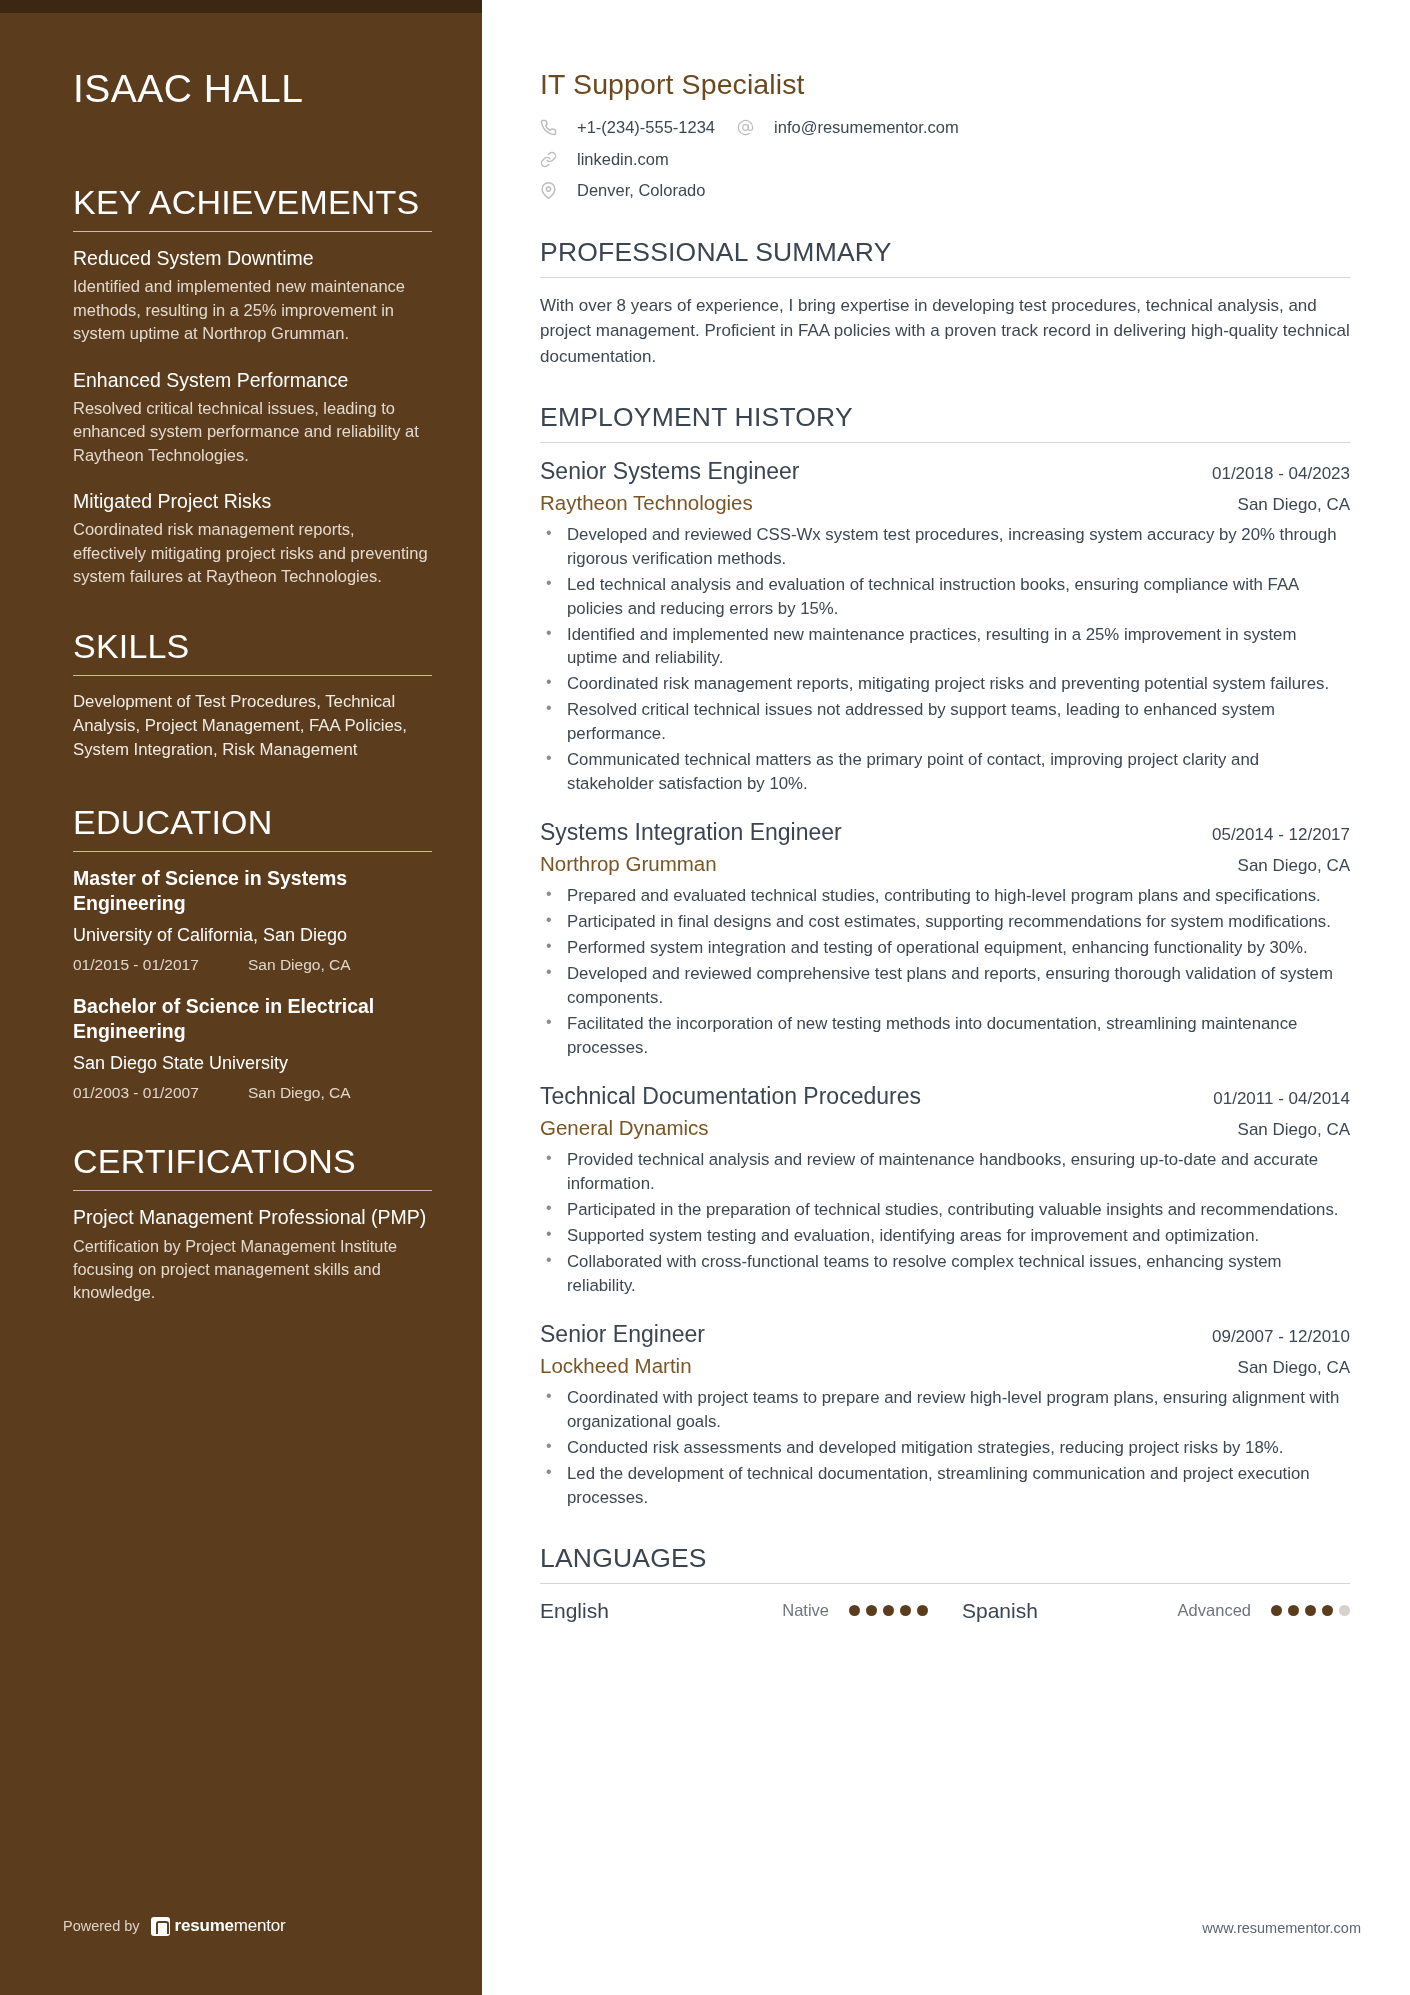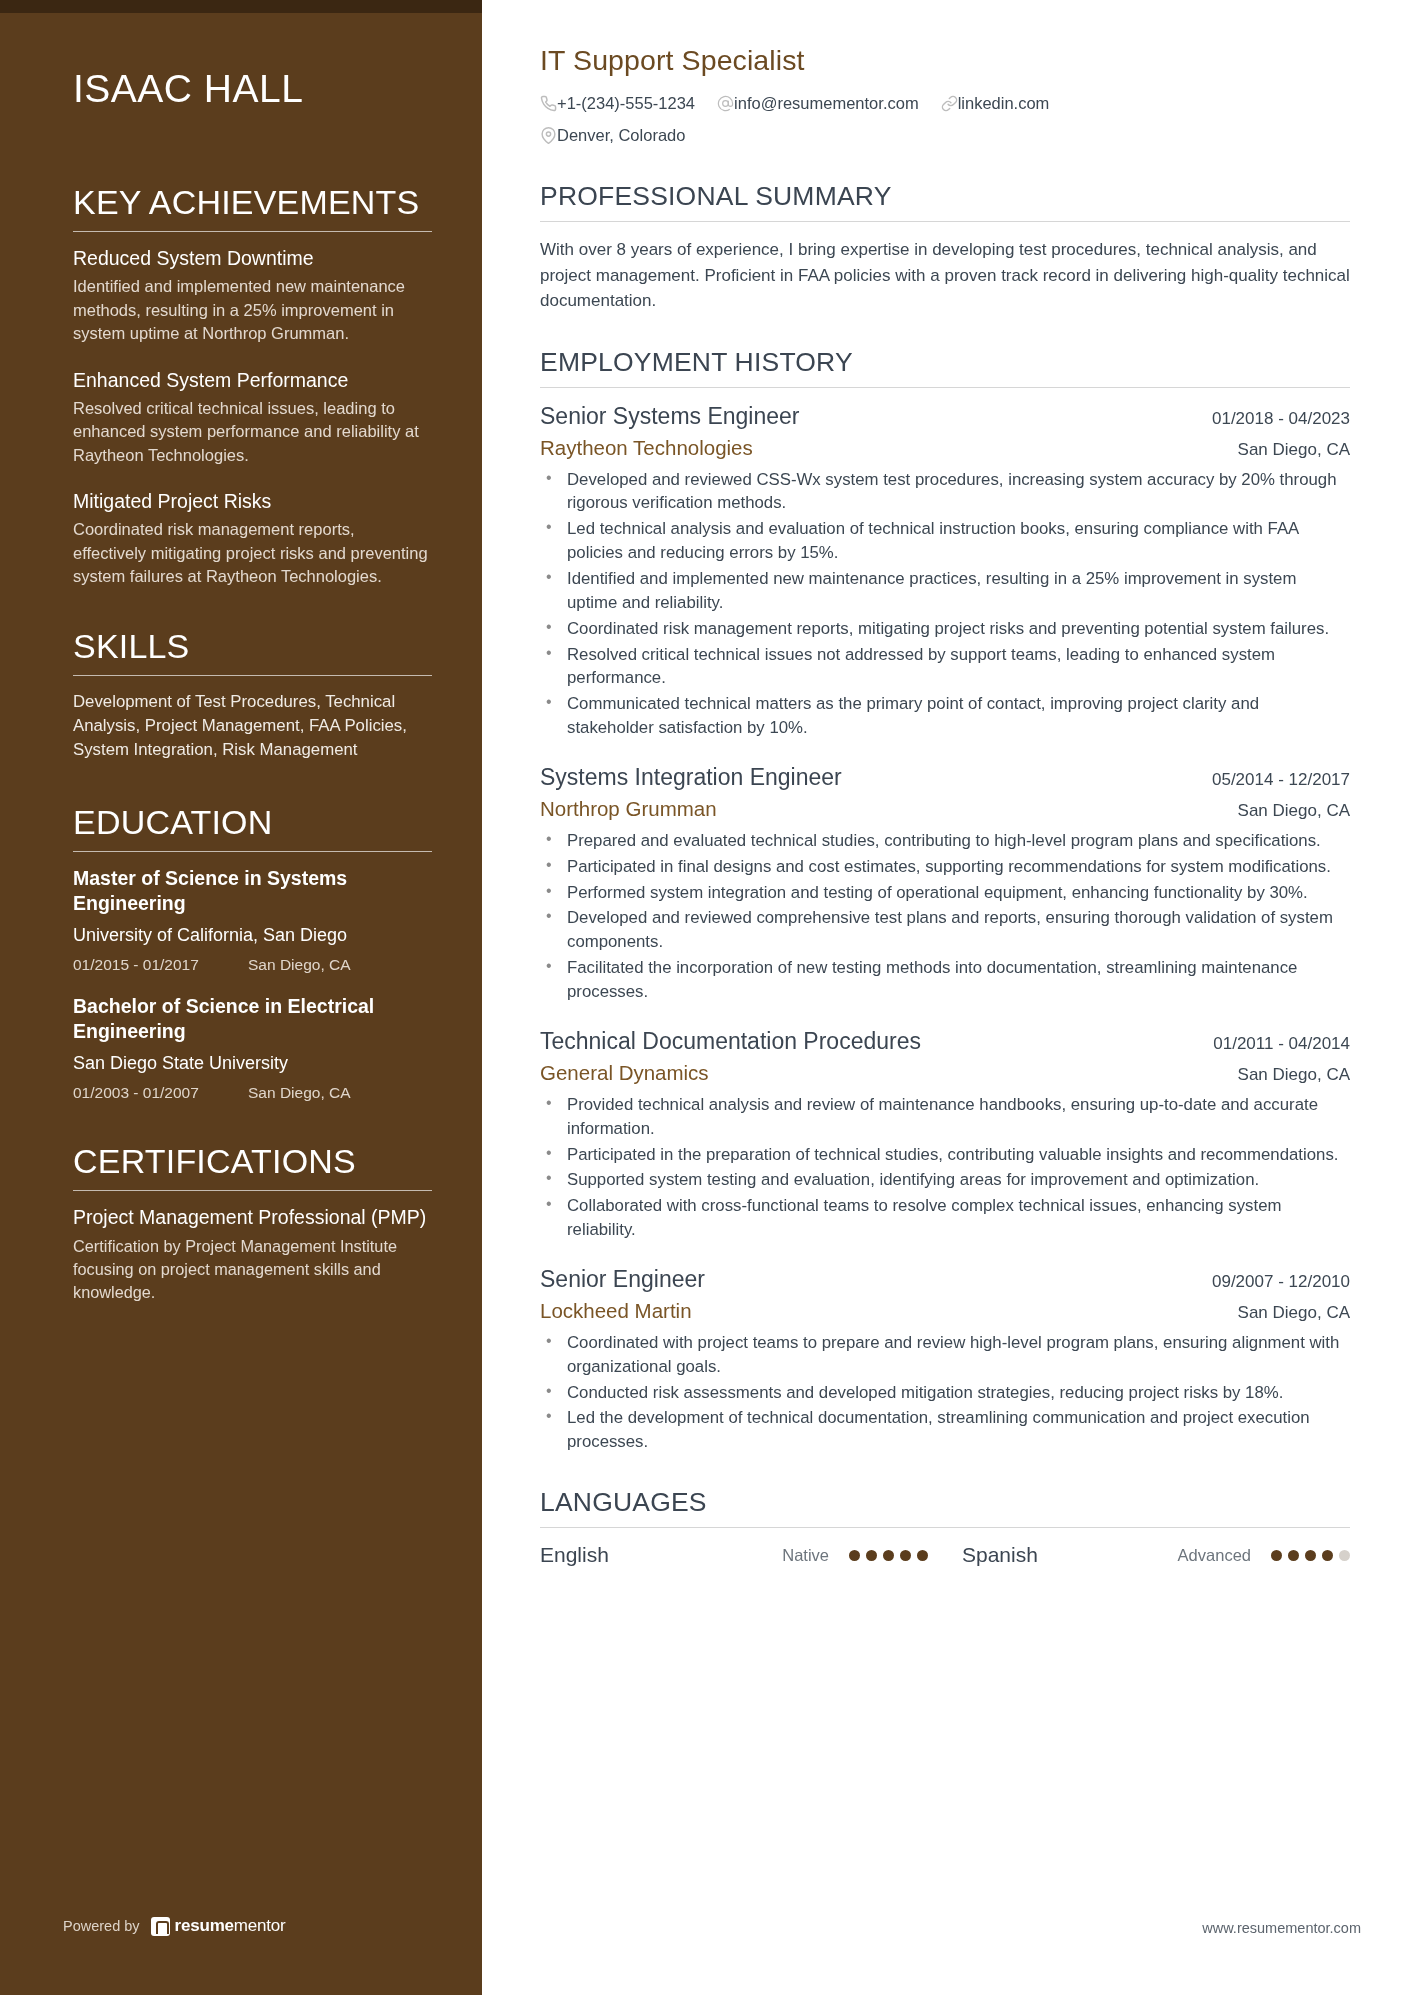--- a/index.html
+++ b/index.html
@@ -126,42 +126,42 @@
     border:2.6px solid #5b3d1d;
     border-radius:3px 3px 0 0;
     border-bottom:none;
   }
   .rm-text { font-size:17px; color:#ffffff; letter-spacing:-0.2px; }
   .rm-text b { font-weight:700; }
 
   
   .main {
     flex:1;
-    padding:44px 60px 0 58px;
+    padding:68px 60px 0 58px;
     position:relative;
     background:#fff;
   }
   .job-title {
     font-size:28.5px;
     color:#6b4a22;
     font-weight:400;
     margin-bottom:14px;
     letter-spacing:0.1px;
   }
   .contact-row {
     display:flex;
     flex-wrap:wrap;
     align-items:center;
     gap:6px 22px;
     font-size:16.5px;
     color:#3c4752;
     max-width:560px;
     line-height:1.55;
   }
-  .contact-item { display:flex; align-items:center; gap:0; }
+  .contact-item { display:flex; align-items:center; gap:20px; }
   .cicon { width:17px; height:17px; flex:0 0 17px; display:block; color:#b9b9b9; }
   .cicon svg { display:block; width:17px; height:17px; }
 
   .sec { margin-top:33px; }
   .sec-h {
     font-size:26.5px;
     font-weight:400;
     color:#3b4551;
     letter-spacing:0.2px;
     margin-bottom:9px;

